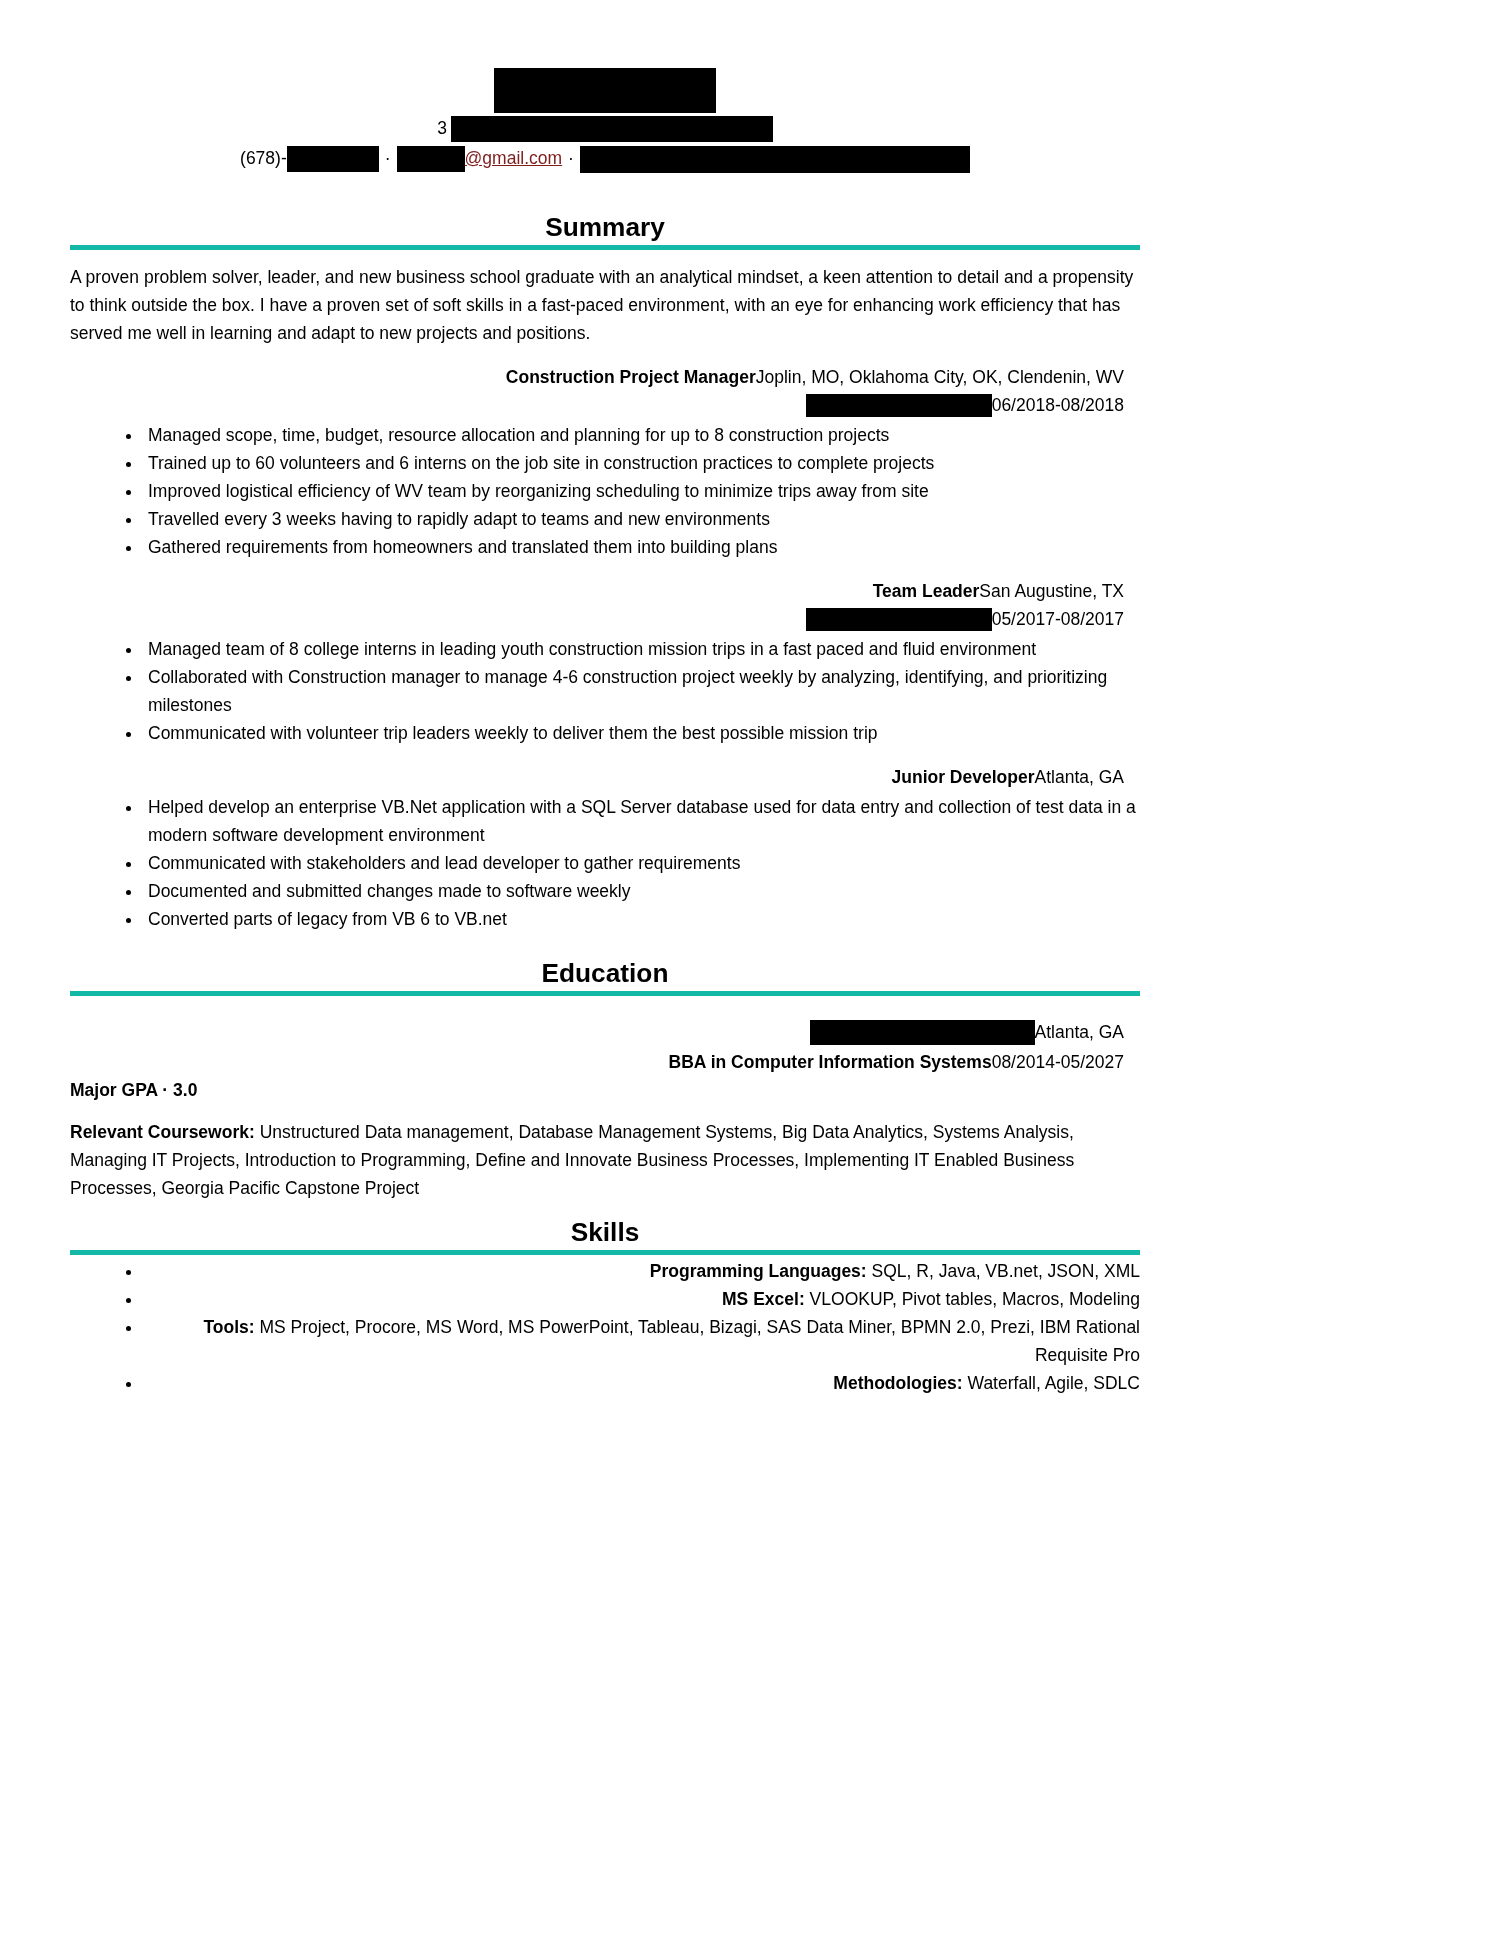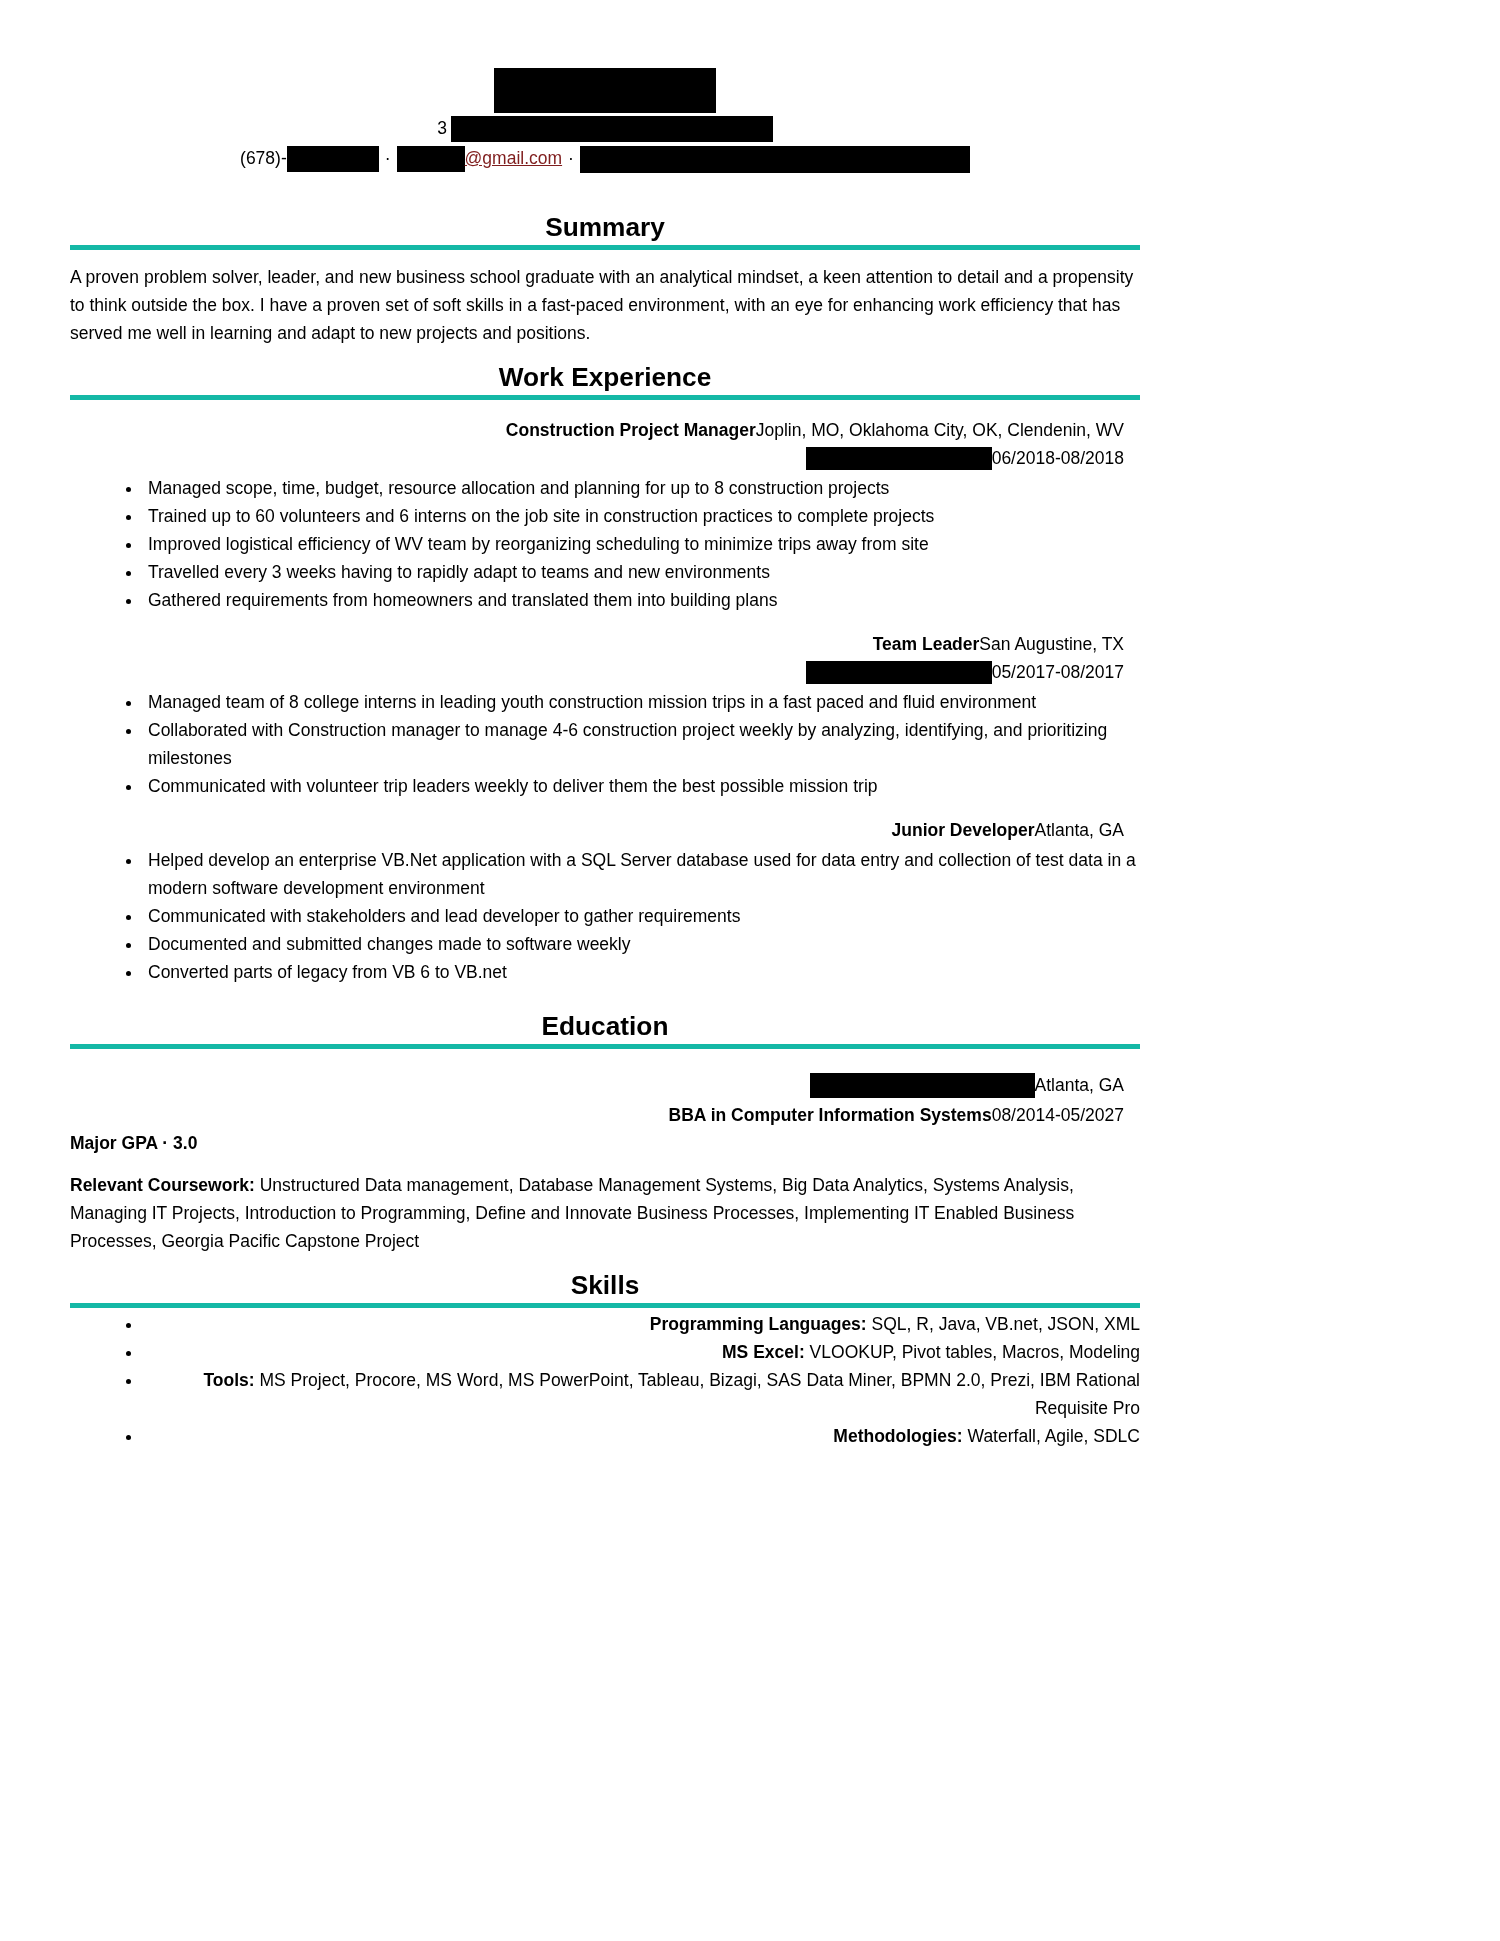--- a/index.html
+++ b/index.html
@@ -67,21 +67,20 @@
       <span>(678)-</span><span class="redact r-phone"></span><span class="dot">·</span><span class="redact r-emailuser"></span><a class="email-link">@gmail.com</a><span class="dot">·</span><span class="redact r-linkedin"></span>
     </div>
   </header>
 
   <section>
     <h2 class="section-head mt-summary">Summary</h2>
     <p class="body-text">A proven problem solver, leader, and new business school graduate with an analytical mindset, a keen attention to detail and a propensity to think outside the box. I have a proven set of soft skills in a fast-paced environment, with an eye for enhancing work efficiency that has served me well in learning and adapt to new projects and positions.</p>
   </section>
 
   <section>
-    <h2 class="section-head mt-work">Work Experience</h2>
 
     <article class="job">
       <div class="row indent pad-r">
         <span class="b">Construction Project Manager</span>
         <span>Joplin, MO, Oklahoma City, OK, Clendenin, WV</span>
       </div>
       <div class="row indent pad-r">
         <span class="redact r-company"></span>
         <span>06/2018-08/2018</span>
       </div>

